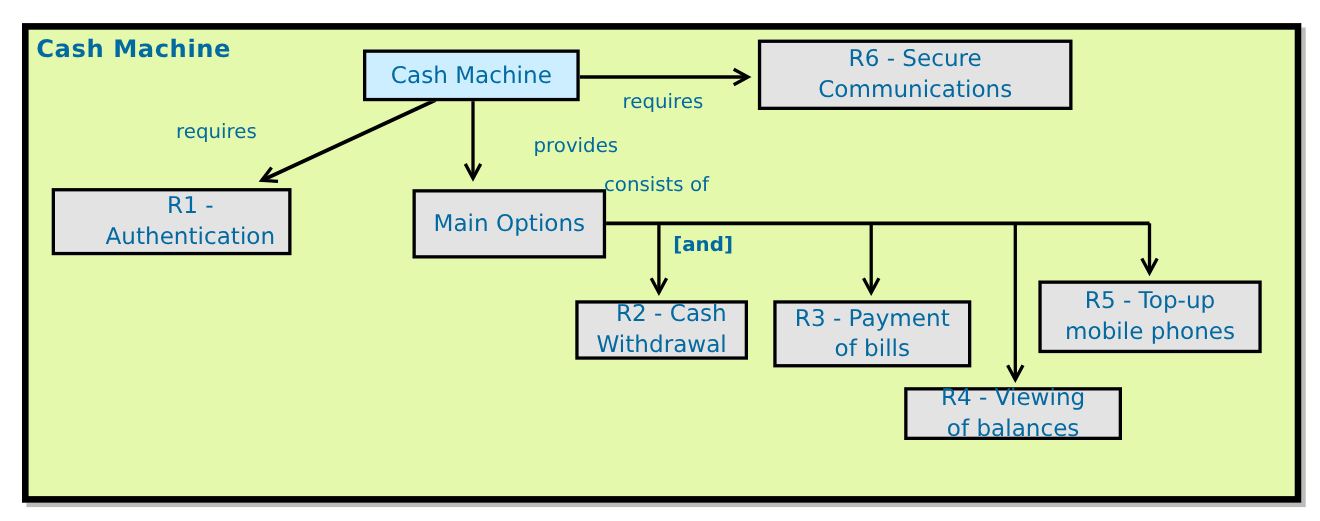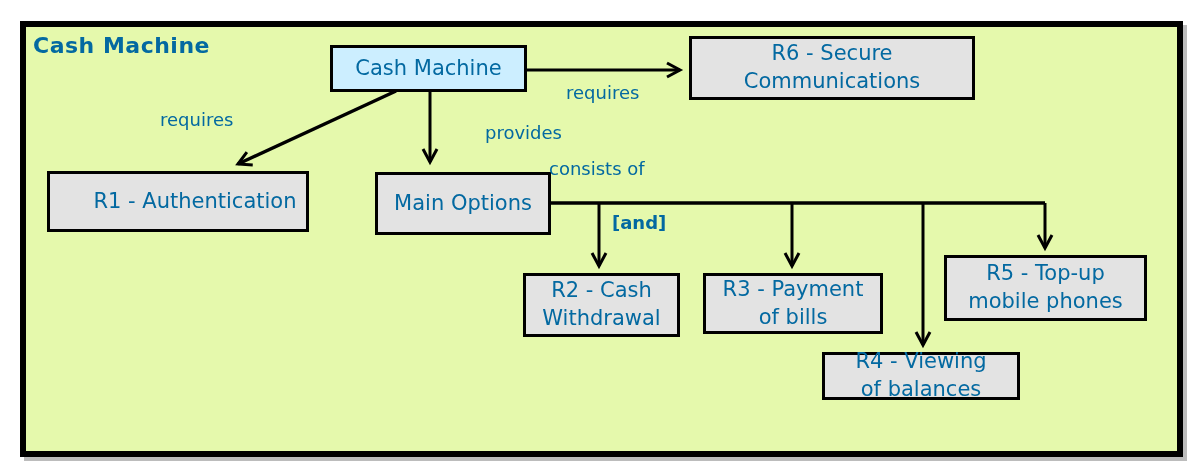--- a/index.html
+++ b/index.html
@@ -37,24 +37,24 @@
     display: flex;
     align-items: center;
     justify-content: center;
     text-align: center;
     font-size: 21px;
     line-height: 1.32;
     white-space: pre-line;
   }
   .node.root { background: var(--root, #cceeff); }
   .n-root { left: 330px; top: 45px;  width: 197px; height: 47px; }
-  .n-r1   { left: 47px;  top: 171px; width: 262px; height: 61px; padding-left: 34px; }
+  .n-r1   { left: 47px;  top: 171px; width: 218px; height: 61px; padding-left: 34px; }
   .n-main { left: 339px; top: 172px; width: 176px; height: 63px; margin-left: 36px; }
   .n-r6   { left: 689px; top: 36px;  width: 286px; height: 64px; }
-  .n-r2   { left: 523px; top: 273px; width: 157px; height: 64px; }
+  .n-r2   { left: 523px; top: 273px; width: 157px; height: 54px; text-align: right; }
   .n-r3   { left: 703px; top: 273px; width: 180px; height: 61px; }
   .n-r4   { left: 822px; top: 352px; width: 198px; height: 48px; }
   .n-r5   { left: 944px; top: 255px; width: 203px; height: 66px; }
   .edge-label {
     position: absolute;
     font-size: 18px;
     line-height: 1;
     white-space: nowrap;
   }
   .l-req-left  { left: 160px; top: 111px; }

